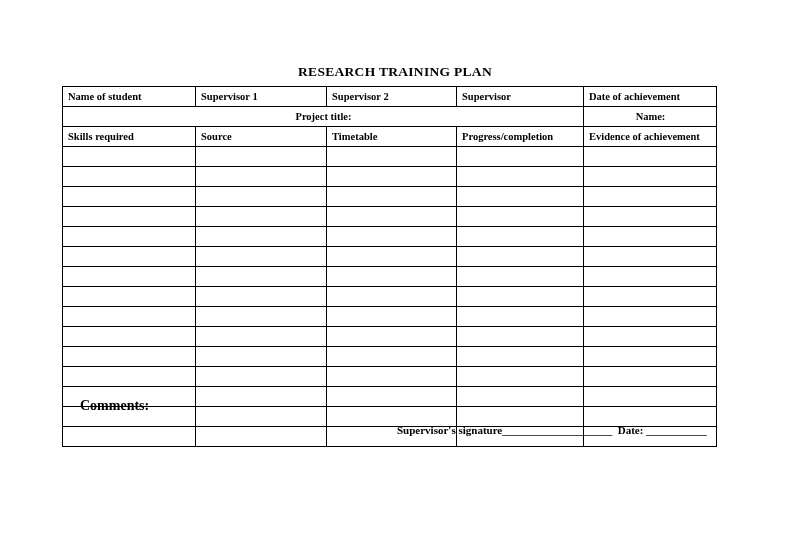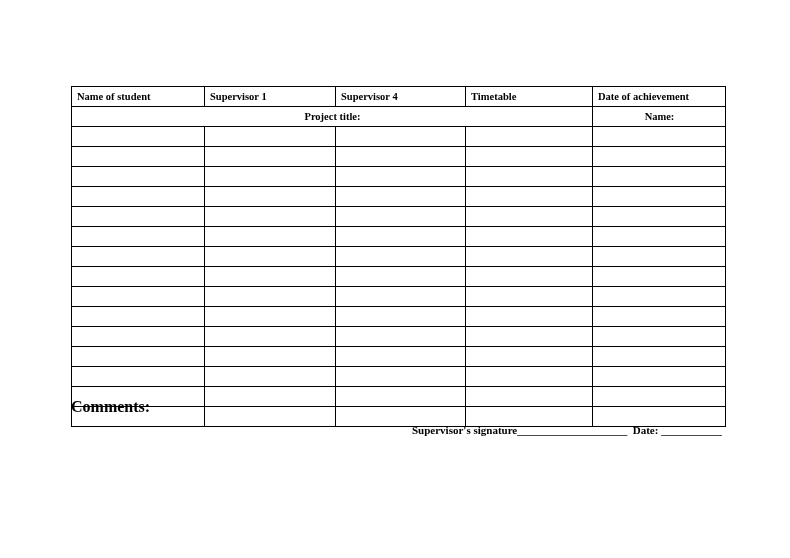--- a/index.html
+++ b/index.html
@@ -36,21 +36,20 @@
   .table-wrap {
     position: absolute;
     left: 62px;
     top: 86px;
     width: 654px;
   }
   table.plan {
     border-collapse: collapse;
     width: 654px;
     table-layout: fixed;
-    margin-left: 9px;
   }
   table.plan td {
     border: 1px solid #000000;
     font-size: 10.5px;
     font-weight: bold;
     font-family: "Liberation Serif", serif;
     padding: 3px 4px 3px 5px;
     vertical-align: top;
     height: 12px;
     line-height: 13px;
@@ -63,63 +62,71 @@
     text-align: center;
   }
   td.colhead-cell {
     height: 14px;
   }
   td.blank-row {
     height: 15px;
   }
   .comments {
     position: absolute;
-    left: 71px;
+    left: 80px;
     top: 398px;
-    font-size: 16px;
+    font-size: 14px;
     font-weight: bold;
     font-family: "Liberation Serif", serif;
   }
   .signature-line {
     position: absolute;
-    left: 412px;
+    left: 397px;
     top: 424px;
     font-size: 11px;
     font-weight: bold;
     font-family: "Liberation Serif", serif;
     white-space: pre;
   }
 </style>
 </head>
 <body>
 
 <div class="page">
 
+  <div class="doc-title">RESEARCH TRAINING PLAN</div>
 
   <div class="table-wrap">
     <table class="plan">
       <colgroup>
         <col style="width:133px">
         <col style="width:131px">
         <col style="width:130px">
         <col style="width:127px">
         <col style="width:133px">
       </colgroup>
       <tbody>
         <tr>
           <td class="head-cell">Name of student</td>
           <td class="head-cell">Supervisor 1</td>
-          <td class="head-cell">Supervisor 4</td>
-          <td class="head-cell">Timetable</td>
+          <td class="head-cell">Supervisor 2</td>
+          <td class="head-cell">Supervisor</td>
           <td class="head-cell">Date of achievement</td>
         </tr>
         <tr>
           <td class="project-cell" colspan="4">Project title:</td>
           <td class="project-cell">Name:</td>
         </tr>
+        <tr>
+          <td class="colhead-cell">Skills required</td>
+          <td class="colhead-cell">Source</td>
+          <td class="colhead-cell">Timetable</td>
+          <td class="colhead-cell">Progress/completion</td>
+          <td class="colhead-cell">Evidence of achievement</td>
+        </tr>
       </tbody>
       <tbody id="blank-rows">
           <tr>
             <td class="blank-row">&nbsp;</td>
             <td class="blank-row">&nbsp;</td>
             <td class="blank-row">&nbsp;</td>
             <td class="blank-row">&nbsp;</td>
             <td class="blank-row">&nbsp;</td>
           </tr>
           <tr>

